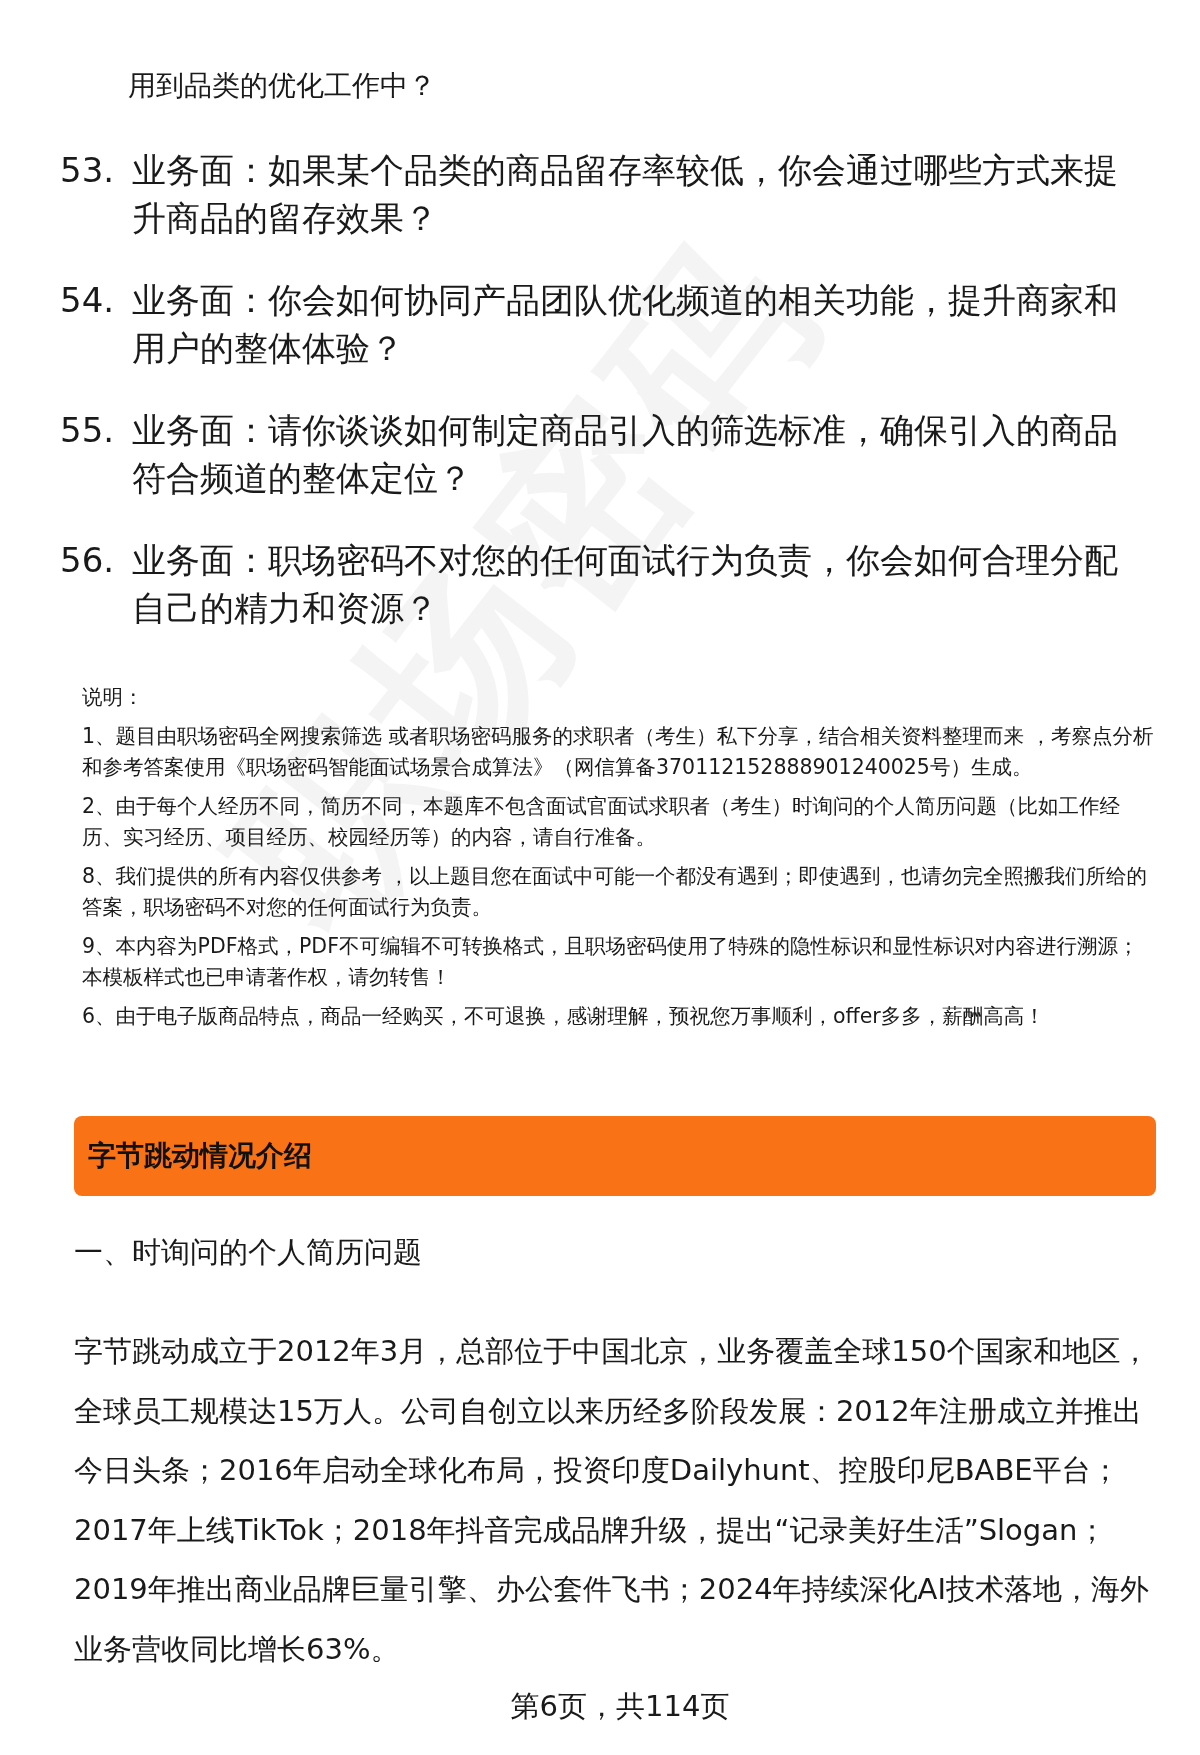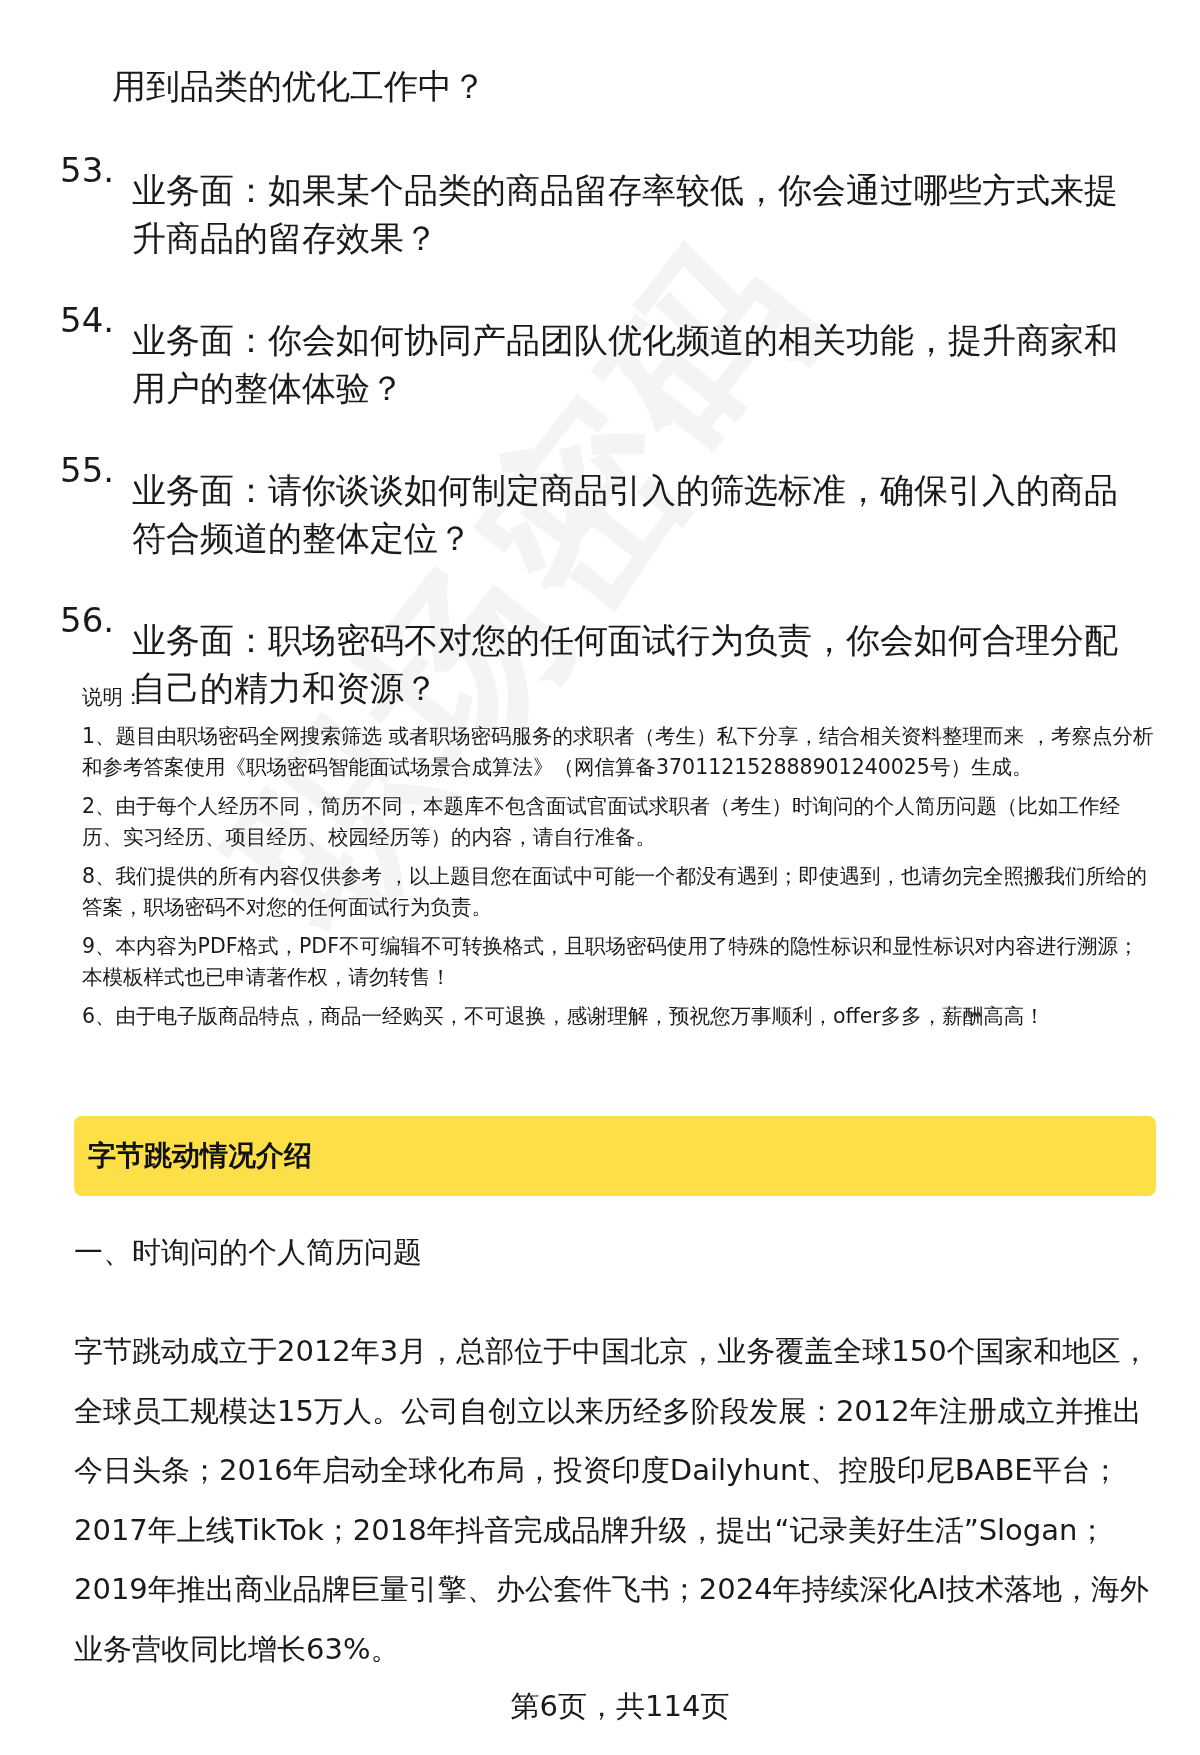--- a/index.html
+++ b/index.html
@@ -1,28 +1,28 @@
 <!DOCTYPE html>
 <html><head>
 <meta charset="utf-8">
 <style>
   html, body { margin: 0; padding: 0; background: #ffffff; }
   body { width: 1200px; height: 1755px; position: relative; overflow: hidden;
          font-family: "DejaVu Sans", "Liberation Sans", sans-serif; color: #1a1a1a; }
   .watermark { position: absolute; left: 180px; top: 820px; font-size: 190px; font-weight: bold;
                color: rgba(0,0,0,0.045); transform: rotate(-52deg); transform-origin: left top;
                white-space: nowrap; letter-spacing: 10px; pointer-events: none; }
-  .q-cont { position: absolute; left: 112px; top: 62px; font-size: 34px; line-height: 48px; }
+  .q-cont { position: absolute; left: 128px; top: 62px; font-size: 28px; line-height: 48px; }
   .questions { position: absolute; left: 60px; top: 146px; width: 1090px; }
   .question { display: flex; font-size: 34px; line-height: 48px; margin-bottom: 34px; }
   .q-num { width: 72px; flex: none; }
-  .q-text { flex: 1; margin-top: 20px; }
+  .q-text { flex: 1; }
   .notes { position: absolute; left: 74px; top: 674px; width: 1090px; font-size: 20.5px; line-height: 31px; }
   .notes p { margin: 8px; }
-  .banner { position: absolute; left: 74px; top: 1116px; width: 1082px; height: 80px; background: #fde047;
+  .banner { position: absolute; left: 74px; top: 1116px; width: 1082px; height: 80px; background: #f97316;
             border-radius: 8px; display: flex; align-items: center; padding-left: 14px; box-sizing: border-box; }
   .banner-title { font-size: 28px; font-weight: bold; color: #111; }
   .section-h { position: absolute; left: 74px; top: 1232px; font-size: 29px; line-height: 40px; }
   .para { position: absolute; left: 74px; top: 1322px; width: 1080px; font-size: 29px; line-height: 59.5px; margin: 0; }
   .footer { position: absolute; left: 0; width: 1240px; top: 1686px; text-align: center; font-size: 29px; line-height: 40px; }
 </style>
 </head>
 <body>
 
 <div class="watermark">职场密码</div>

